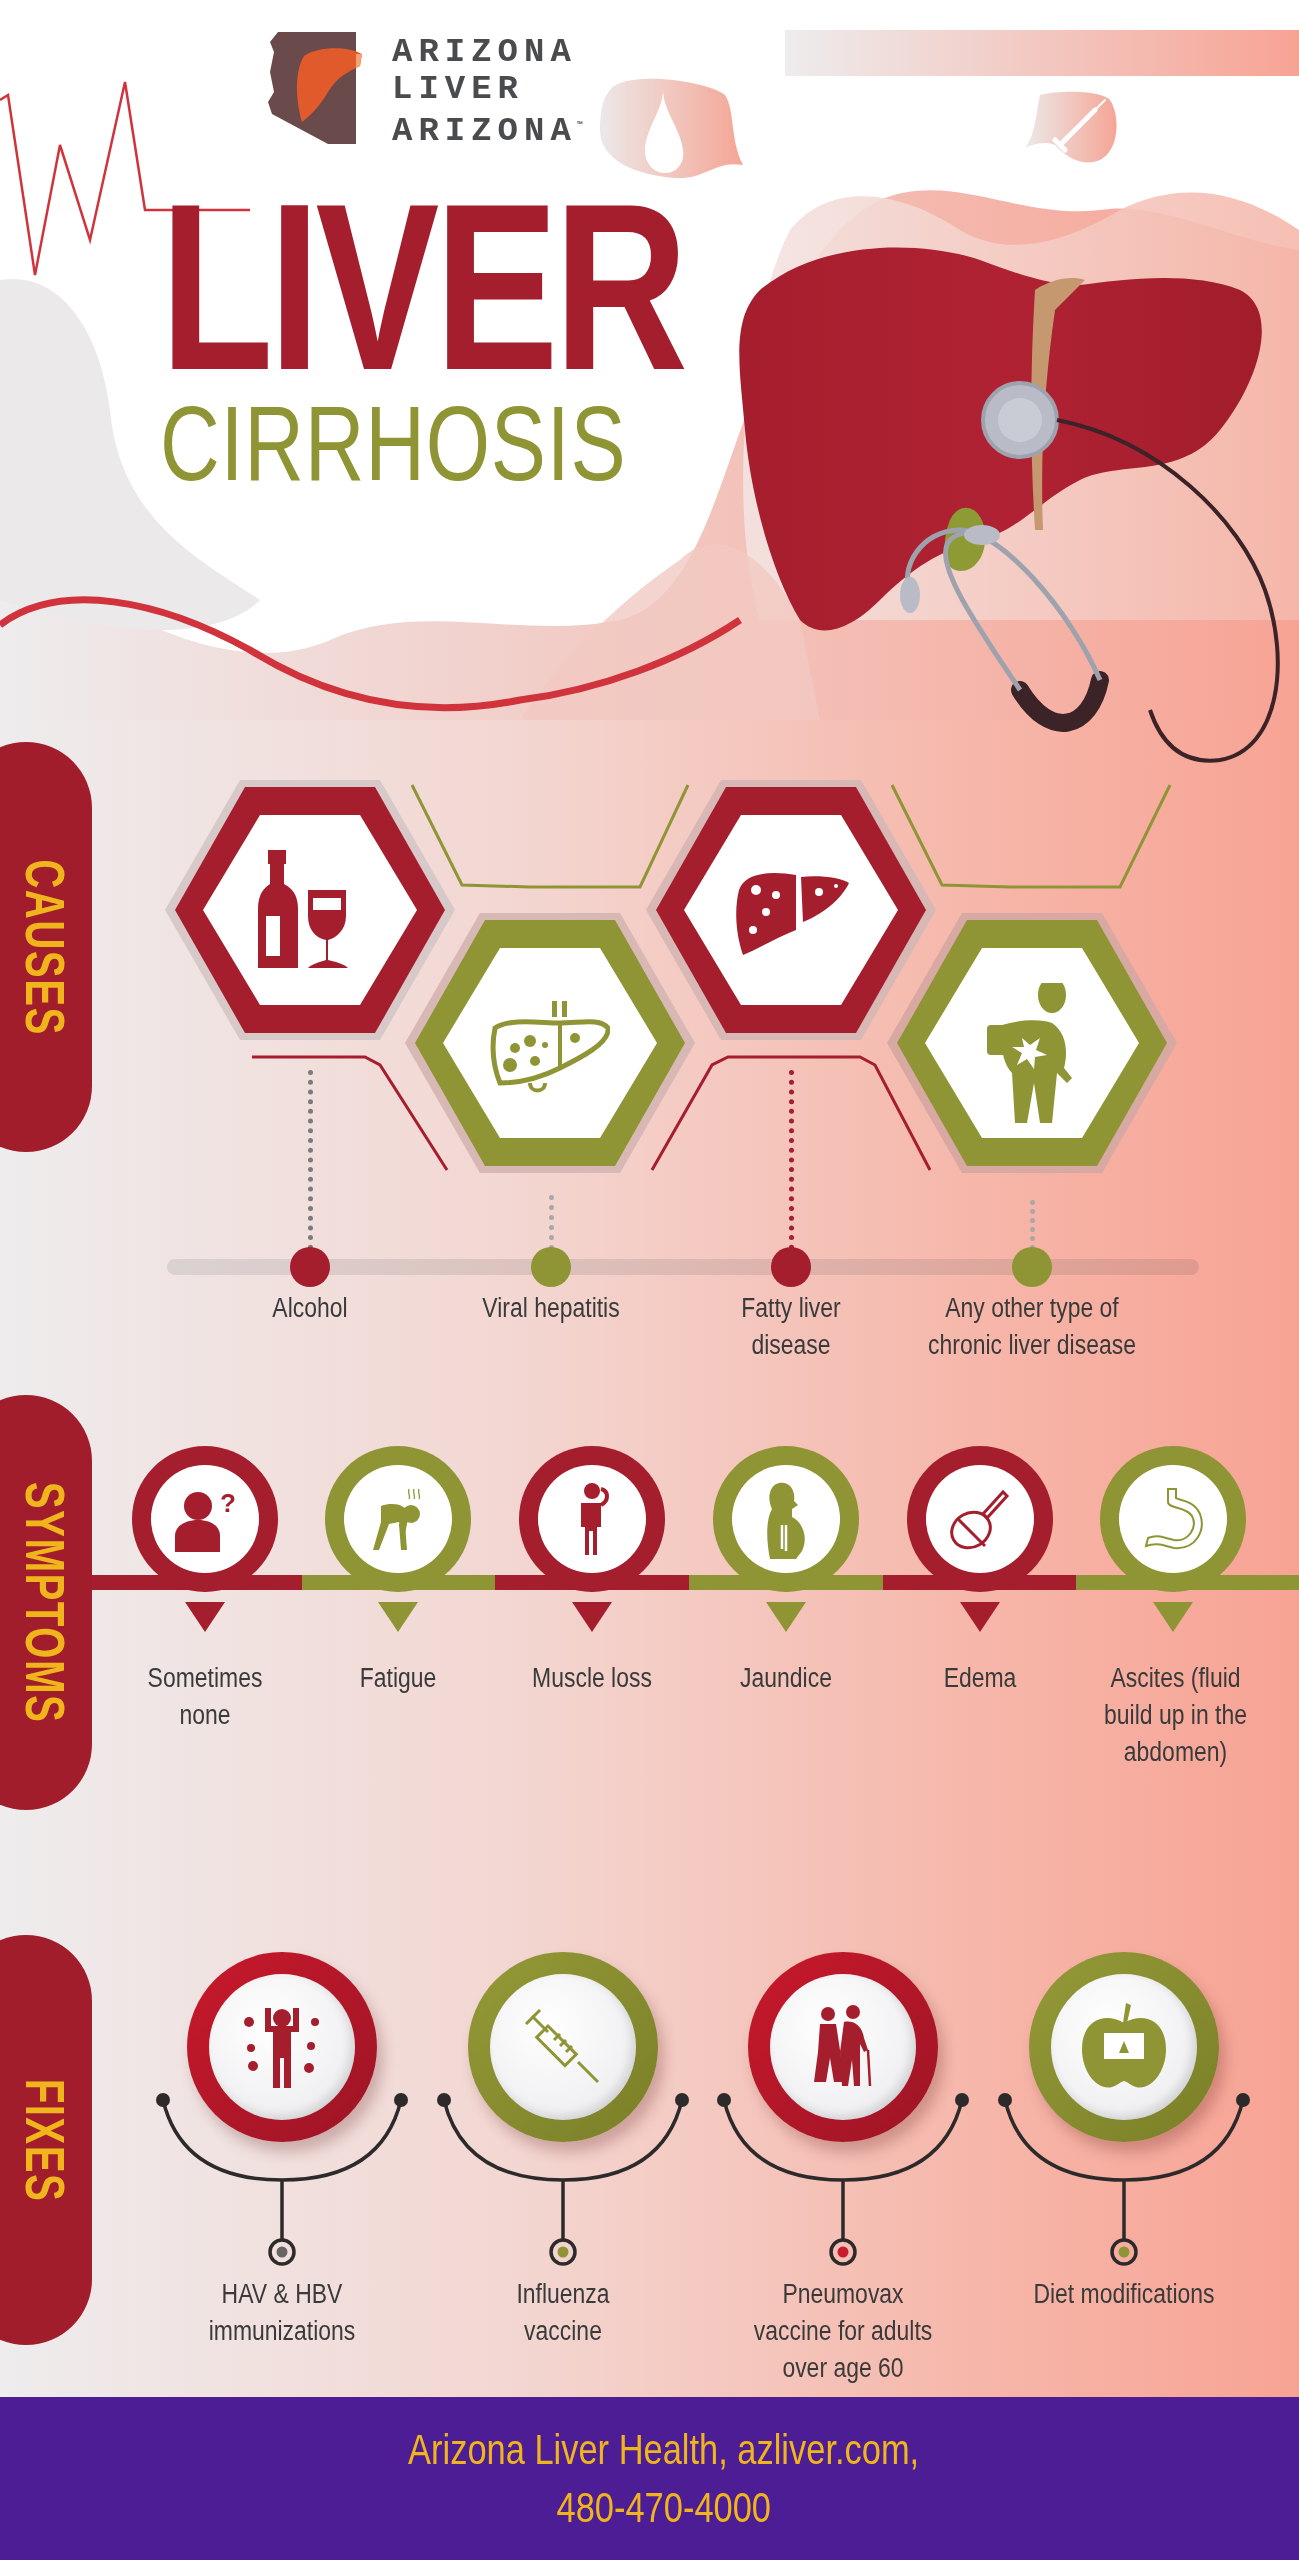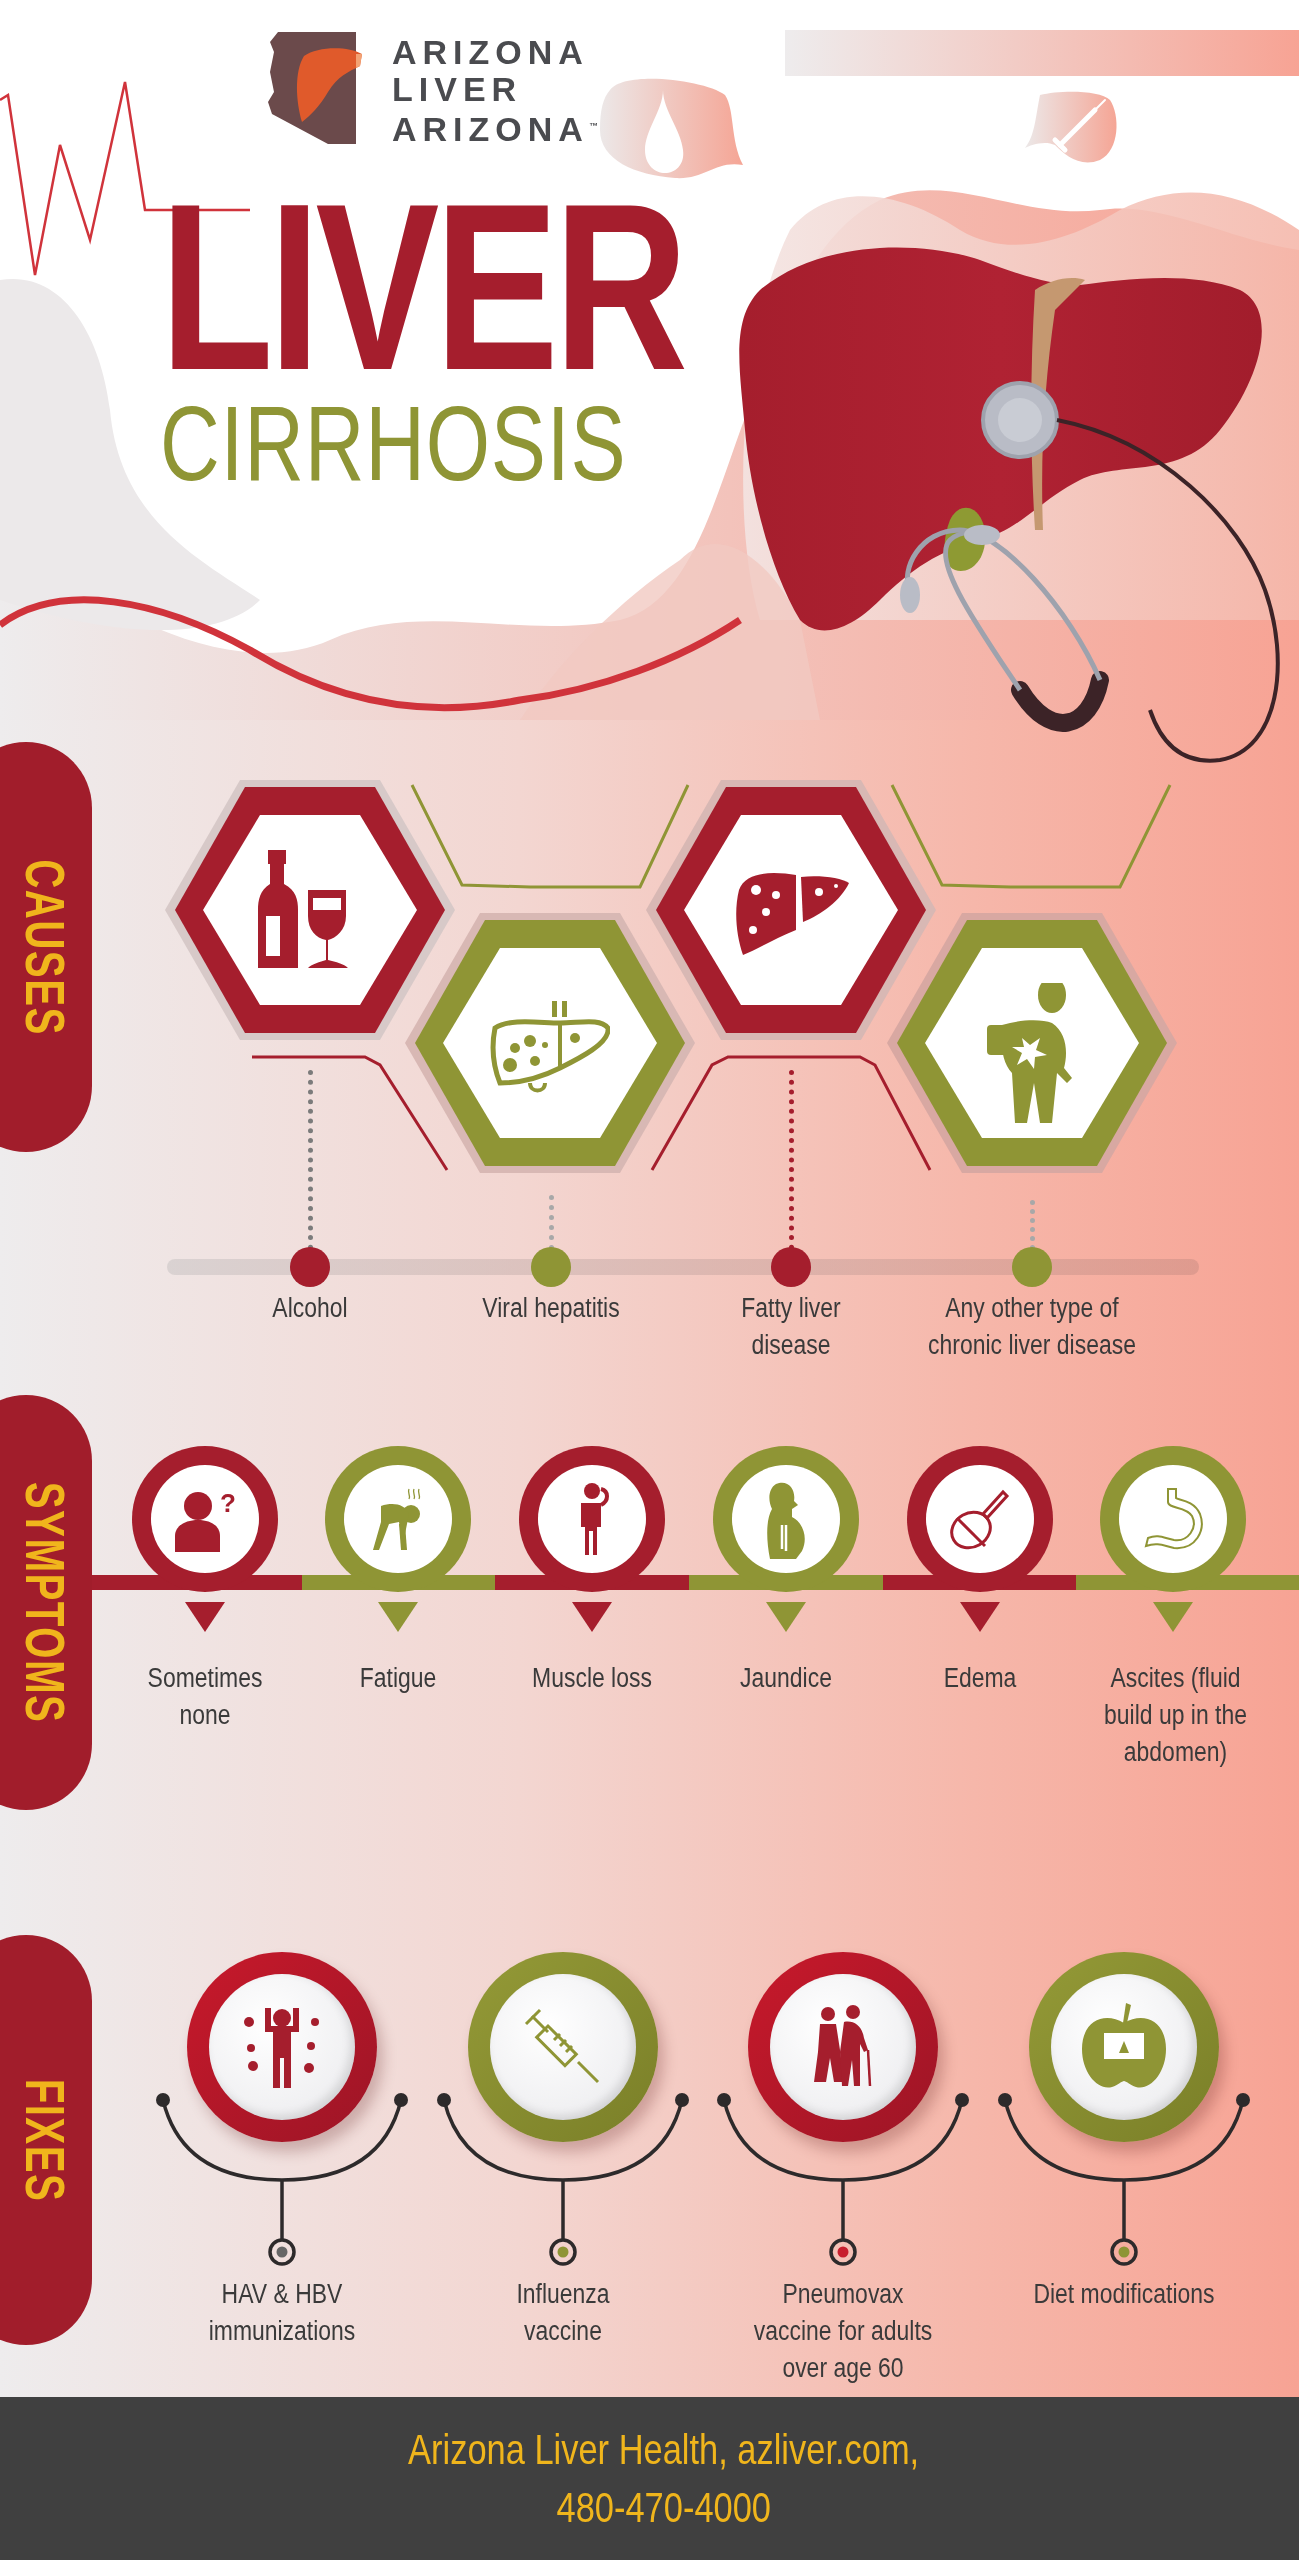--- a/index.html
+++ b/index.html
@@ -8,21 +8,21 @@
     position: relative;
     font-family: "Liberation Sans", sans-serif;
     background: linear-gradient(90deg, #eeeced 0%, #f3d6d1 40%, #f6b7aa 75%, #f7a394 100%);
   }
   .abs { position: absolute; }
 
   
   #header-bg { position: absolute; left: 0; top: 0; width: 1299px; height: 720px; overflow: hidden; }
   #logo-mark { left: 268px; top: 32px; width: 94px; height: 112px; }
   #logo-text { left: 392px; top: 34px; color: #4a4b4f; font-weight: 700; font-size: 34px; line-height: 37px; letter-spacing: 6px; }
-  #logo-text span { display: block; }
+  #logo-text span { display: block; font-family: Liberation Mono, monospace; }
   #logo-text .tm { font-size: 9px; letter-spacing: 0; vertical-align: super; display: inline; }
 
   #top-bar { left: 785px; top: 30px; width: 514px; height: 46px;
     background: linear-gradient(90deg, #eeeced, #f7a394); }
 
   #title-liver {
     left: 160px; top: 168px; color: #a51e2d; font-weight: 900; font-size: 238px; line-height: 238px;
     letter-spacing: -6px; transform: scaleX(0.78); transform-origin: left top;
   }
   #title-cirrhosis {
@@ -68,21 +68,21 @@
     display: flex; align-items: center; justify-content: center;
     box-shadow: 6px 10px 14px rgba(90,20,20,0.25); }
   .fix-circle .inner { width: 146px; height: 146px; border-radius: 50%;
     background: radial-gradient(circle at 40% 35%, #ffffff, #e9e9ec);
     display: flex; align-items: center; justify-content: center;
     box-shadow: -4px -4px 10px rgba(0,0,0,0.12) inset; }
   .fix-label { position: absolute; width: 260px; text-align: center; color: #3a3a3a; font-size: 27px;
     line-height: 37px; top: 2276px; transform: scaleX(0.85); }
 
   
-  #footer { left: 0; top: 2397px; width: 1299px; height: 163px; background: #404040;
+  #footer { left: 0; top: 2397px; width: 1299px; height: 163px; background: #4c1d95;
     display: flex; flex-direction: column; align-items: center; justify-content: center; padding-left: 28px; }
   #footer span { color: #f0b51c; font-size: 42px; line-height: 58px; transform: scaleX(0.82); display: block; }
 </style>
 </head>
 <body>
 
 <div id="header-bg">
   <svg width="1299" height="720" viewBox="0 0 1299 720">
     <defs>
       <linearGradient id="gPink" x1="0" x2="1" y1="0" y2="0">

